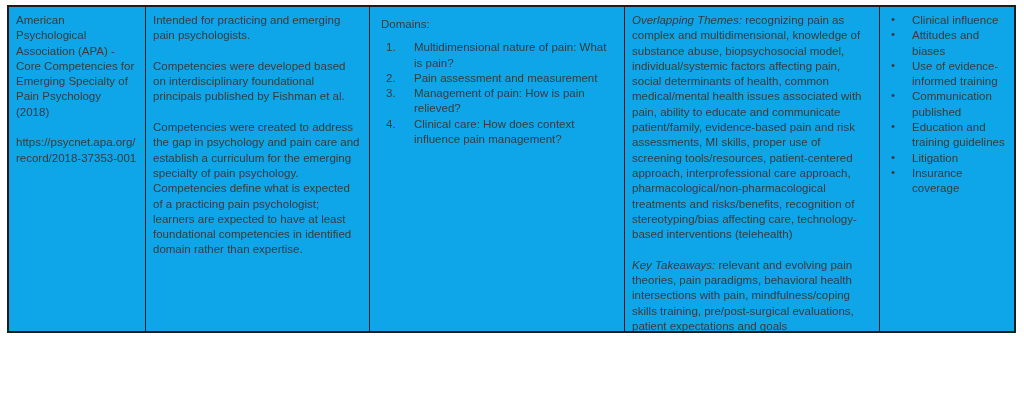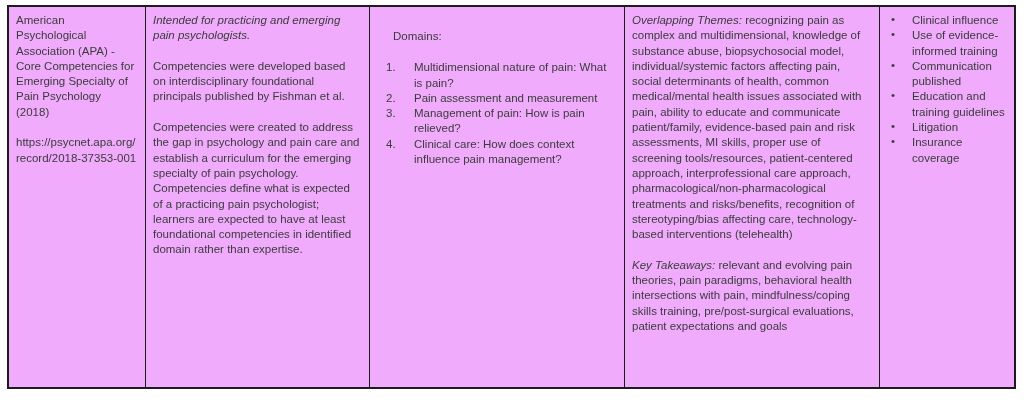--- a/index.html
+++ b/index.html
@@ -15,49 +15,49 @@
     width: 1024px;
     height: 417px;
     background: #ffffff;
     overflow: hidden;
   }
   .comp-table {
     position: absolute;
     left: 7px;
     top: 5px;
     width: 1009px;
-    height: 384px;
+    height: 328px;
     box-sizing: border-box;
     border: 2.5px solid #1c1c1c;
     display: flex;
-    background: #f0abfc;
+    background: #0ea5e9;
   }
   .cell {
     box-sizing: border-box;
     padding: 6px 8px 6px 7px;
     font-size: 11.5px;
     line-height: 15.3px;
     color: #3b3b3b;
     overflow: hidden;
     flex: 0 0 auto;
   }
   .cell + .cell { border-left: 1.5px solid #1c1c1c; }
   .col-source      { width: 136px; }
   .col-description { width: 224px; }
   .col-domains     { width: 255px; }
   .col-themes      { width: 255px; }
   .col-topics      { width: 139px; }
 
   .para { margin: 0 0 15.3px 0; }
   .para:last-child { margin-bottom: 0; }
-  .para.italic { font-style: italic; }
+  .para.italic { }
   .para.url { overflow-wrap: anywhere; word-break: break-all; }
   em { }
 
-  .heading { margin: 16px; }
+  .heading { margin: 4px; }
 
   ol.domain-list {
     list-style: none;
     margin: 8px;
     padding: 0;
     counter-reset: dom;
   }
   ol.domain-list li {
     counter-increment: dom;
     position: relative;
@@ -110,20 +110,21 @@
           <li>Clinical care: How does context influence pain management?</li>
         </ol>
       </div>
     <div class="cell col-themes">
         <p class="para"><em>Overlapping Themes:</em> recognizing pain as complex and multidimensional, knowledge of substance abuse, biopsychosocial model, individual/systemic factors affecting pain, social determinants of health, common medical/mental health issues associated with pain, ability to educate and communicate patient/family, evidence-based pain and risk assessments, MI skills, proper use of screening tools/resources, patient-centered approach, interprofessional care approach, pharmacological/non-pharmacological treatments and risks/benefits, recognition of stereotyping/bias affecting care, technology-based interventions (telehealth)</p>
         <p class="para"><em>Key Takeaways:</em> relevant and evolving pain theories, pain paradigms, behavioral health intersections with pain, mindfulness/coping skills training, pre/post-surgical evaluations, patient expectations and goals</p>
       </div>
     <div class="cell col-topics">
         <ul class="bullet-list">
           <li>Clinical influence</li>
+          <li>Attitudes and biases</li>
           <li>Use of evidence-informed training</li>
           <li>Communication published</li>
           <li>Education and training guidelines</li>
           <li>Litigation</li>
           <li>Insurance coverage</li>
         </ul>
       </div>
   </div>
 </div>
 

